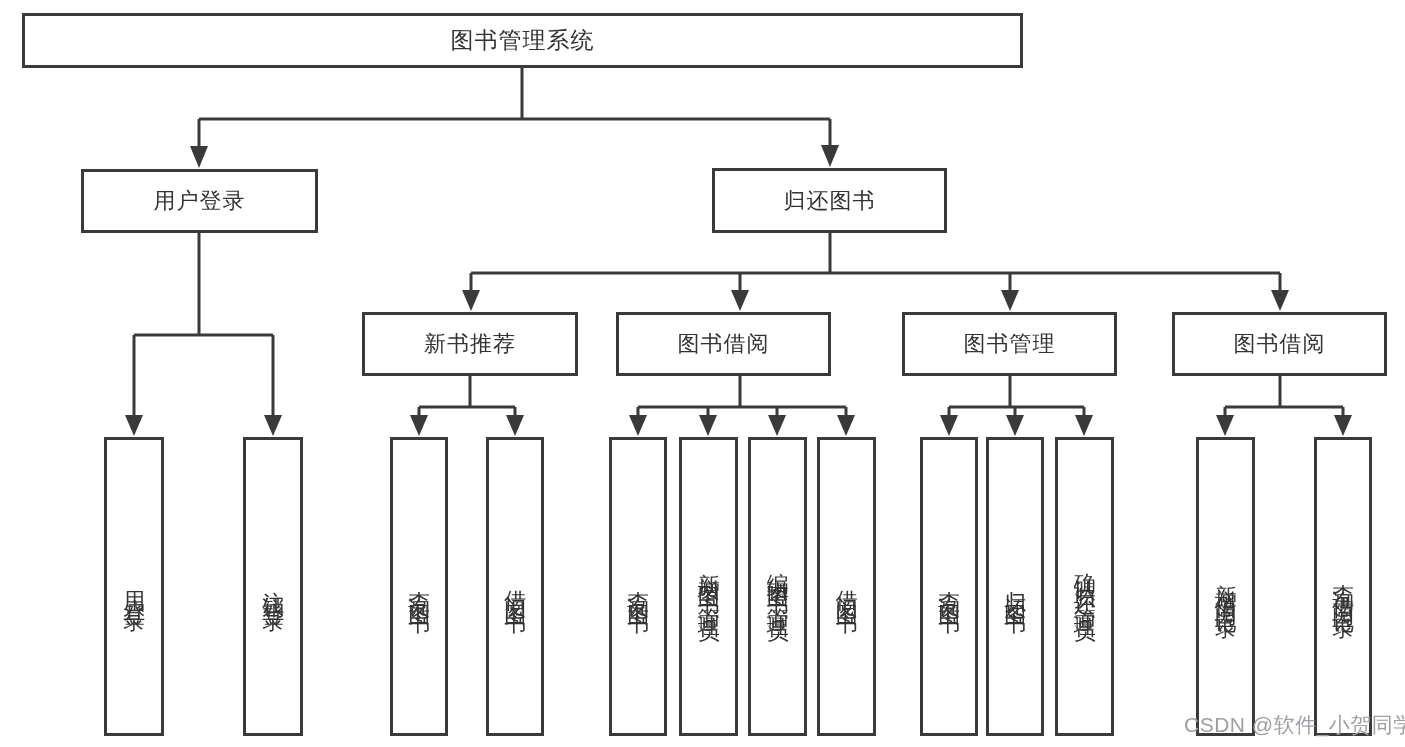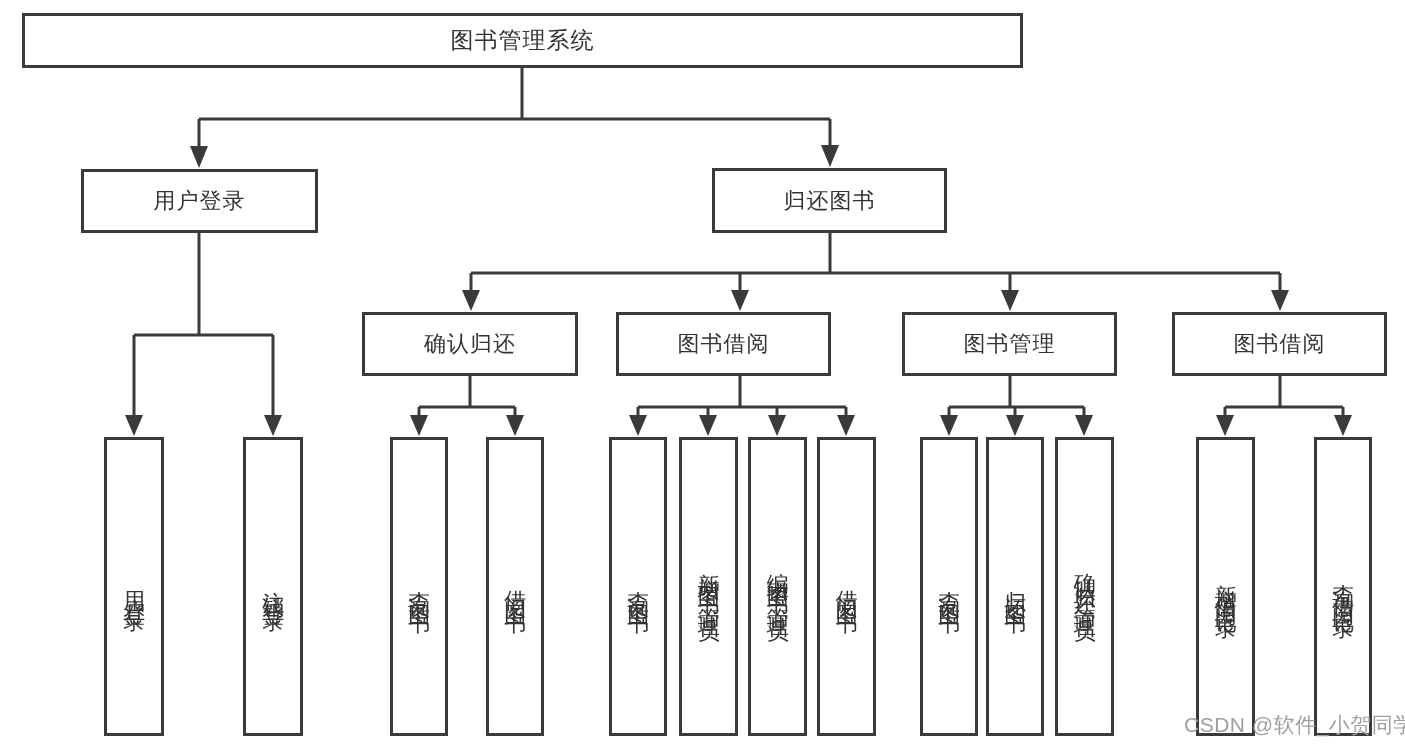--- a/index.html
+++ b/index.html
@@ -99,21 +99,21 @@
   </div>
 
   <div class="box h" style="left:81px;top:169px;width:237px;height:64px">
     <span>用户登录</span>
   </div>
   <div class="box h" style="left:712px;top:168px;width:235px;height:65px">
     <span>归还图书</span>
   </div>
 
   <div class="box h" style="left:362px;top:312px;width:216px;height:64px">
-    <span>确认归还</span>
+    <span>新书推荐</span>
   </div>
   <div class="box h" style="left:616px;top:312px;width:215px;height:64px">
     <span>图书借阅</span>
   </div>
   <div class="box h" style="left:902px;top:312px;width:215px;height:64px">
     <span>图书管理</span>
   </div>
   <div class="box h" style="left:1172px;top:312px;width:215px;height:64px">
     <span>图书借阅</span>
   </div>

